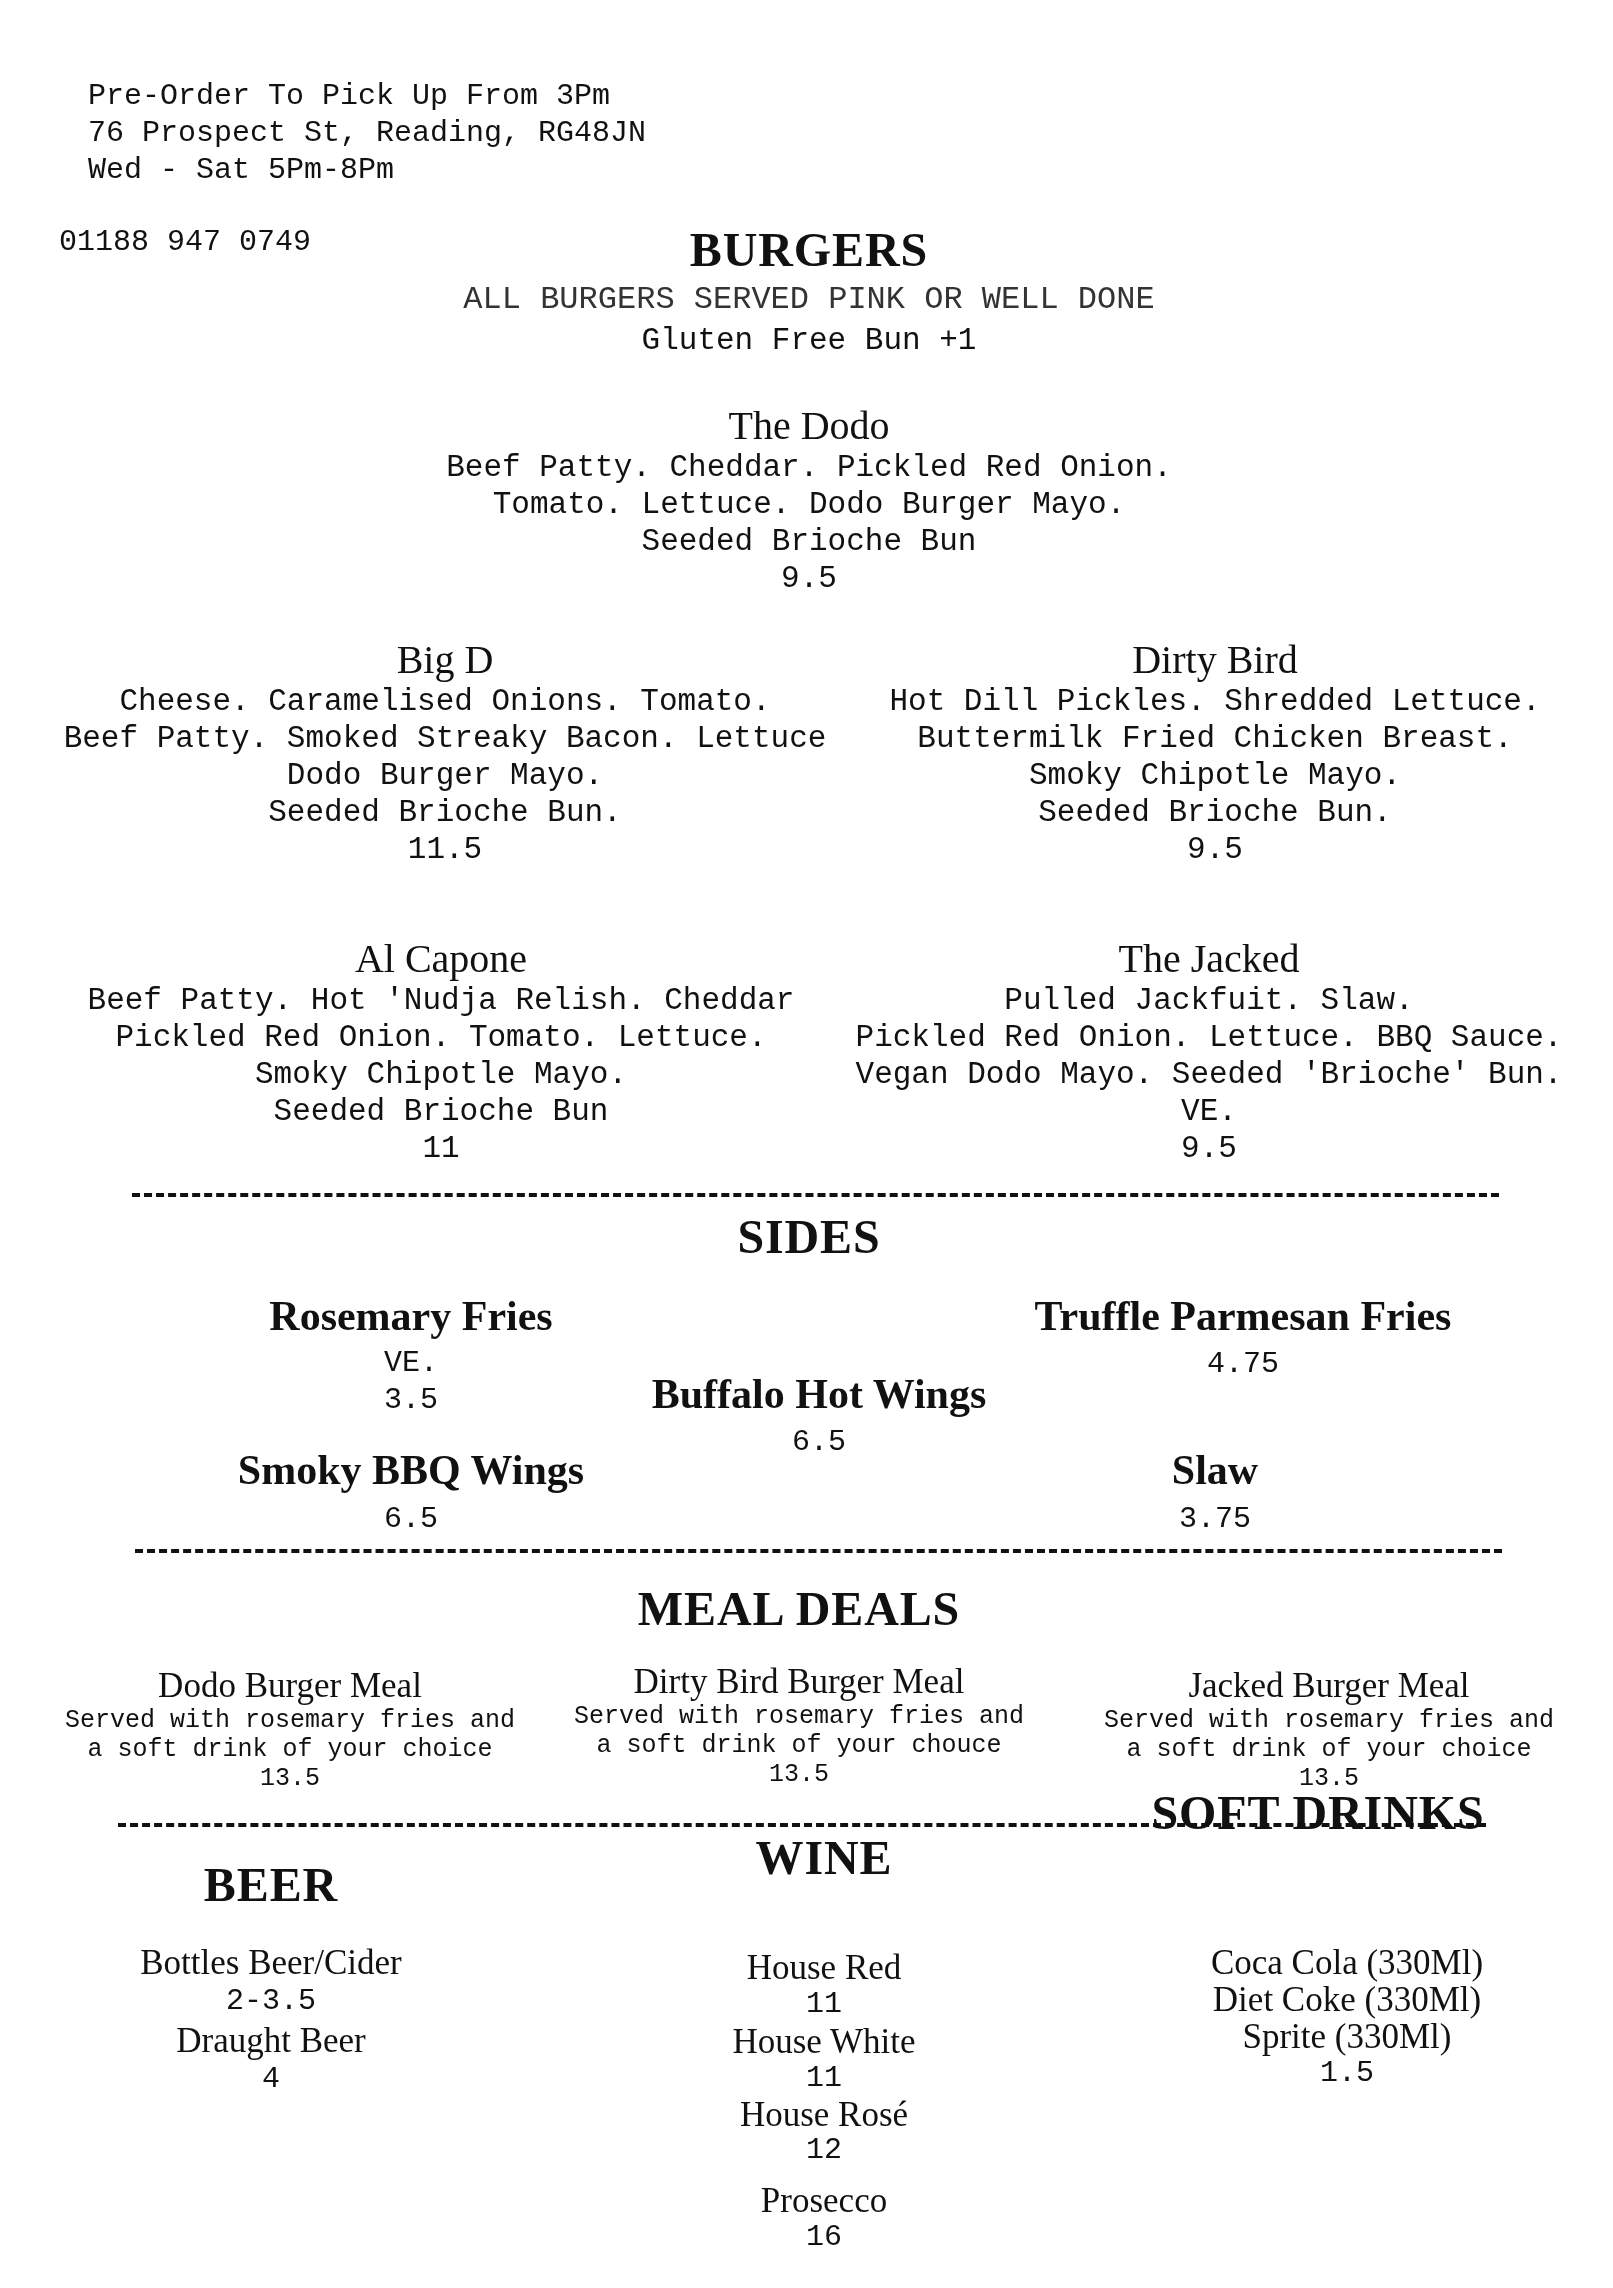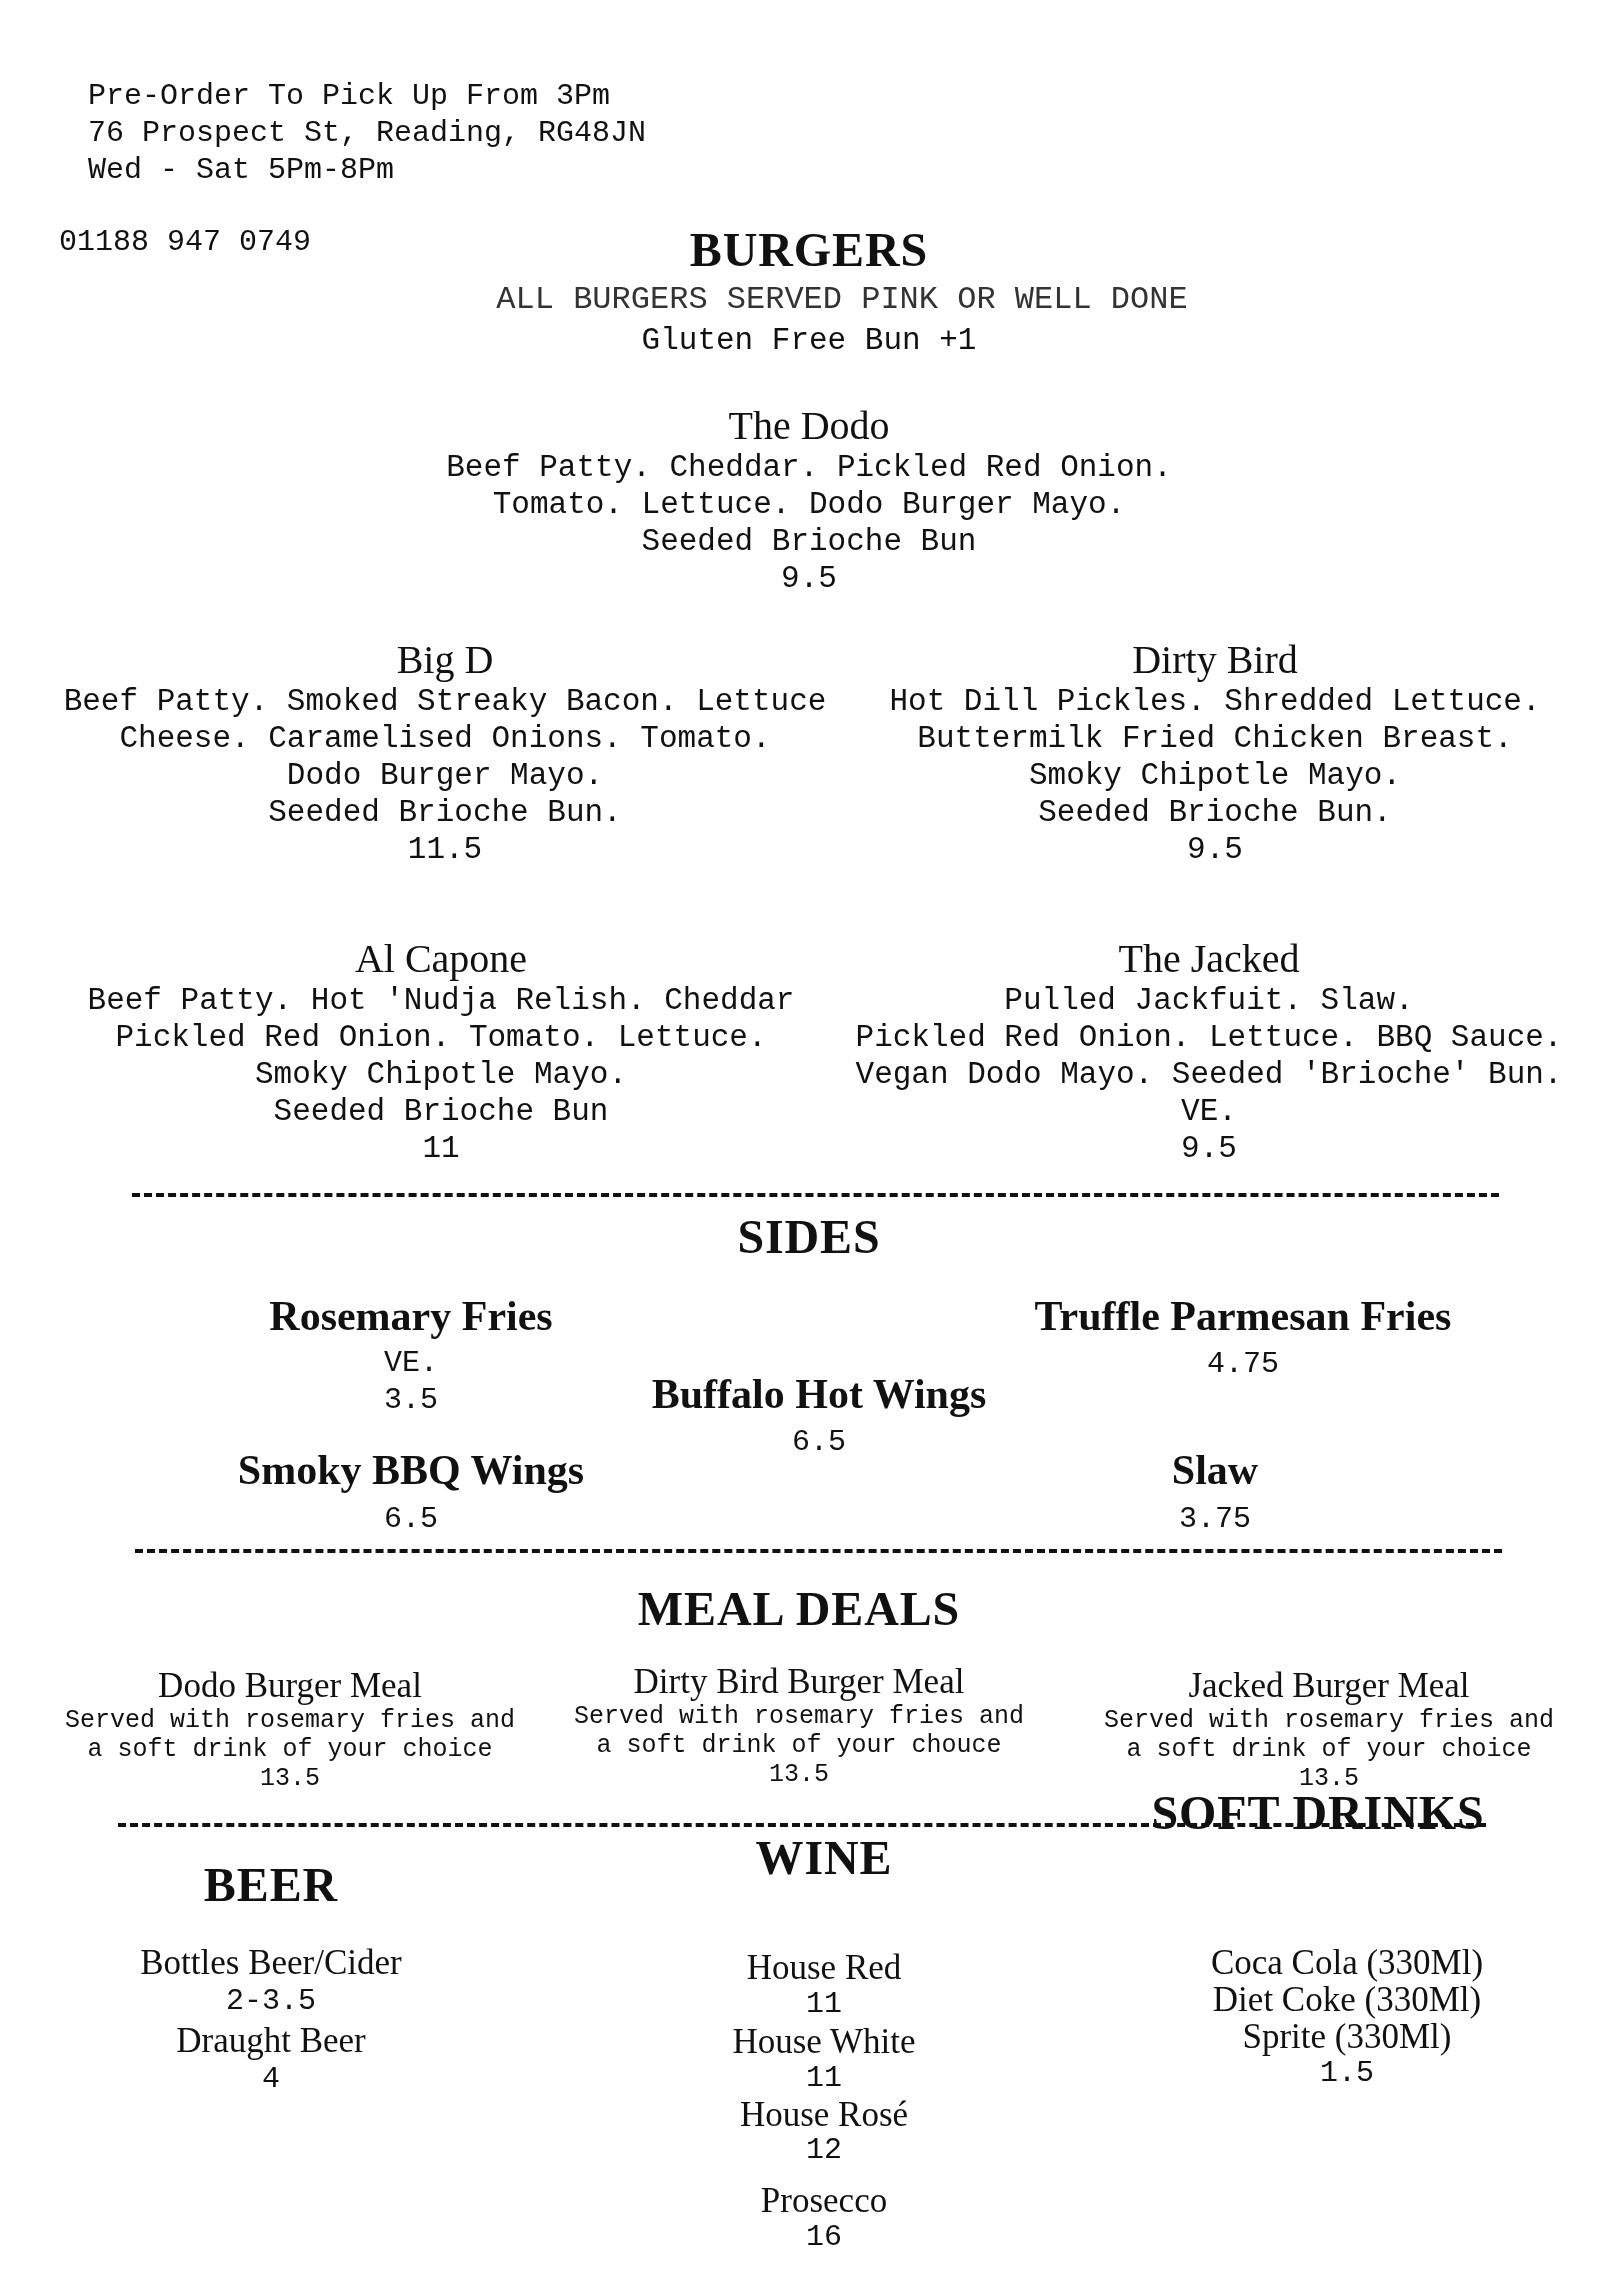--- a/index.html
+++ b/index.html
@@ -2,21 +2,21 @@
 <html style="font-size:14.8px"><head>
 <meta charset="utf-8">
 <style>
   html,body{margin:0;padding:0;background:#fff;}
   body{width:1613px;height:2289px;position:relative;overflow:hidden;color:#111;
        font-family:"Liberation Mono","DejaVu Sans Mono",monospace;}
   .abs{position:absolute;}
   .c{position:absolute;transform:translateX(-50%);white-space:nowrap;text-align:center;}
   .info{font-size:30px;line-height:37px;left:59px;white-space:nowrap;}
   .h1{font-size:48px;letter-spacing:0.9px;font-weight:bold;font-family:"Liberation Serif","DejaVu Serif",serif;}
-  .sub{font-size:32px;color:#333;margin-left:33px;}
+  .sub{font-size:32px;color:#333;}
   .t{font-size:40px;font-family:"Liberation Serif","DejaVu Serif",serif;}
   .d{font-size:31px;line-height:37px;}
   .side{font-size:42px;font-family:"Liberation Serif","DejaVu Serif",serif;font-weight:bold;}
   .p{font-size:30px;}
   .mt{font-size:35px;font-family:"Liberation Serif","DejaVu Serif",serif;}
   .md{font-size:25px;line-height:29px;}
   .dash{position:absolute;height:0;border-top:4.6px dashed #111;}
   .lines div{line-height:37px;}
 </style>
 </head>
@@ -36,22 +36,22 @@
 <div class="c lines" style="left:809px;top:403px;">
   <div class="t" style="line-height:46px;">The Dodo</div>
   <div class="d">Beef Patty. Cheddar. Pickled Red Onion.</div>
   <div class="d">Tomato. Lettuce. Dodo Burger Mayo.</div>
   <div class="d">Seeded Brioche Bun</div>
   <div class="d">9.5</div>
 </div>
 
 <div class="c lines" style="left:445px;top:637px;">
   <div class="t" style="line-height:46px;">Big D</div>
+  <div class="d">Cheese. Caramelised Onions. Tomato.</div>
   <div class="d">Beef Patty. Smoked Streaky Bacon. Lettuce</div>
-  <div class="d">Cheese. Caramelised Onions. Tomato.</div>
   <div class="d">Dodo Burger Mayo.</div>
   <div class="d">Seeded Brioche Bun.</div>
   <div class="d">11.5</div>
 </div>
 
 <div class="c lines" style="left:1215px;top:637px;">
   <div class="t" style="line-height:46px;">Dirty Bird</div>
   <div class="d">Hot Dill Pickles. Shredded Lettuce.</div>
   <div class="d">Buttermilk Fried Chicken Breast.</div>
   <div class="d">Smoky Chipotle Mayo.</div>

